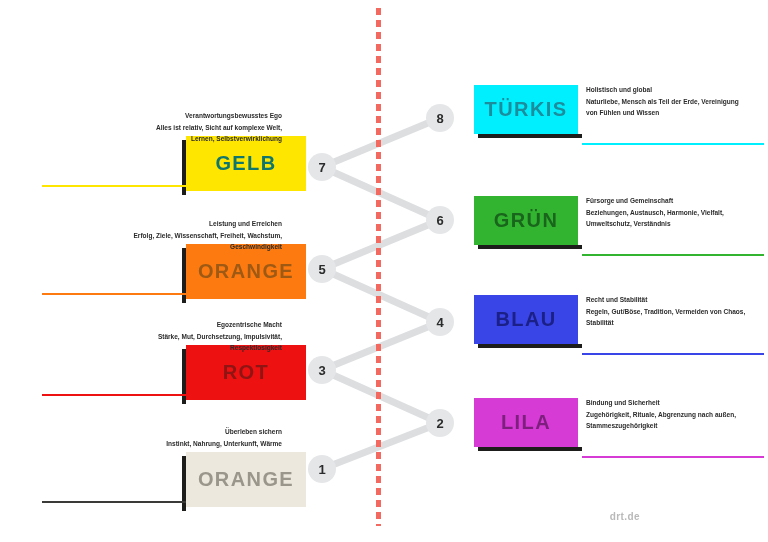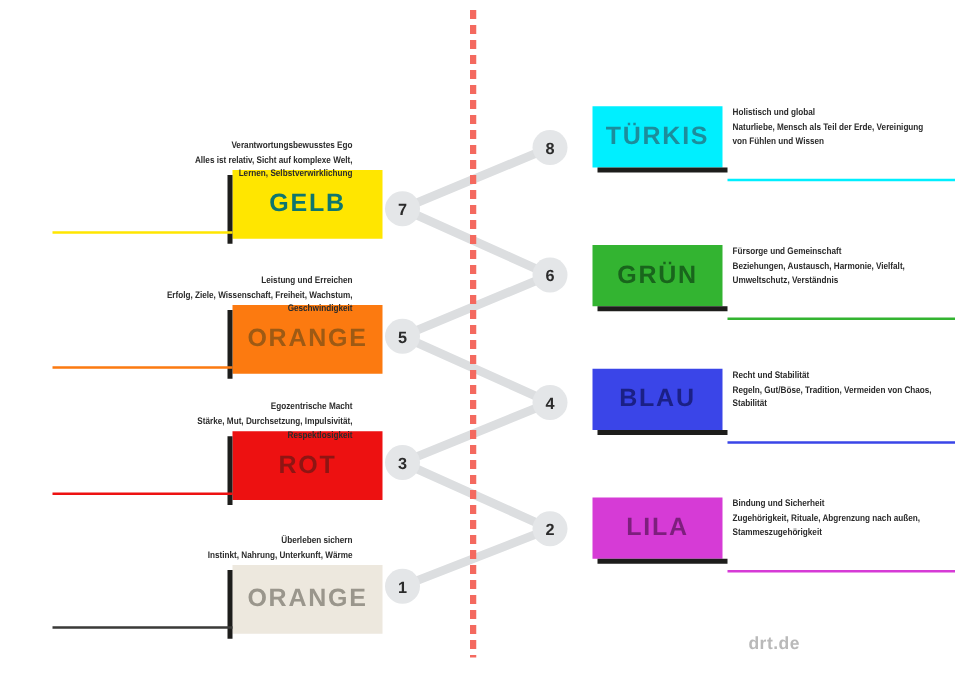--- a/index.html
+++ b/index.html
@@ -82,21 +82,21 @@
     color:#2b2b2b;
     font-weight:bold;
     font-size:13px;
     display:flex; align-items:center; justify-content:center;
     font-family:"Liberation Sans", sans-serif;
   }
 
   .watermark {
     position:absolute;
     right:128px; bottom:20px;
-    font-size:14px;
+    font-size:10px;
     color:#b9b9b9;
     font-weight:bold;
     letter-spacing:0.4px;
   }
 </style>
 </head>
 <body>
 
 <div id="stage">
 

